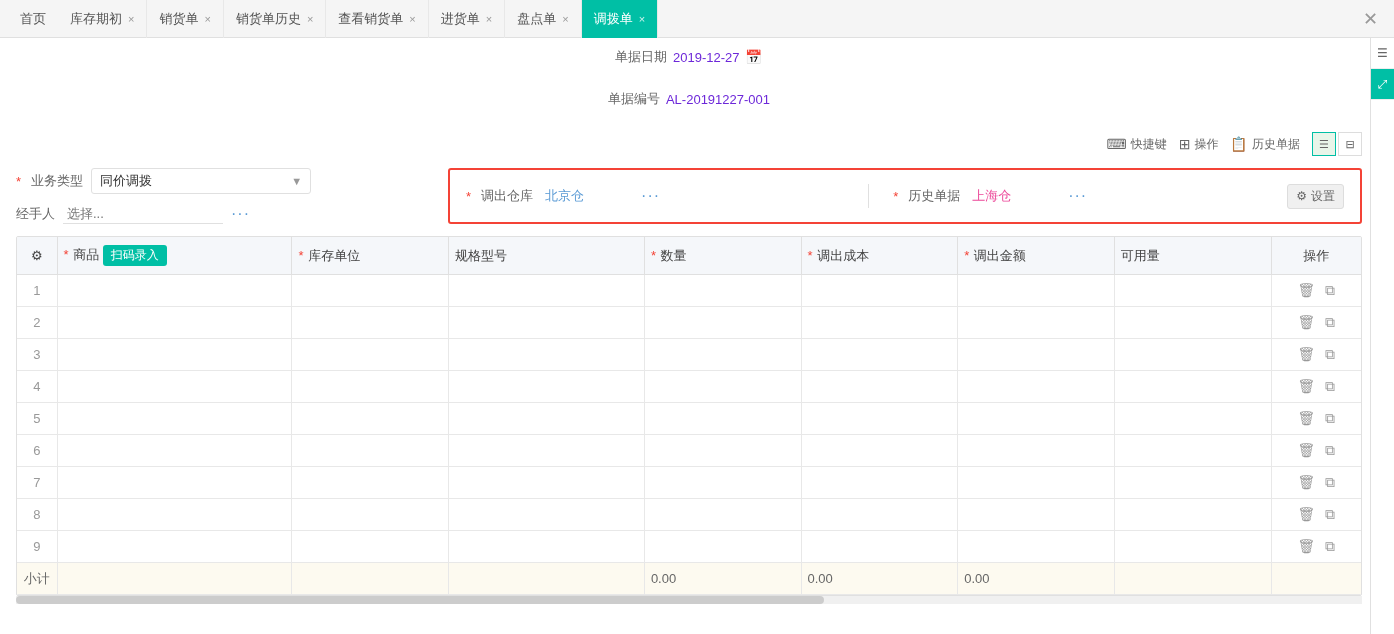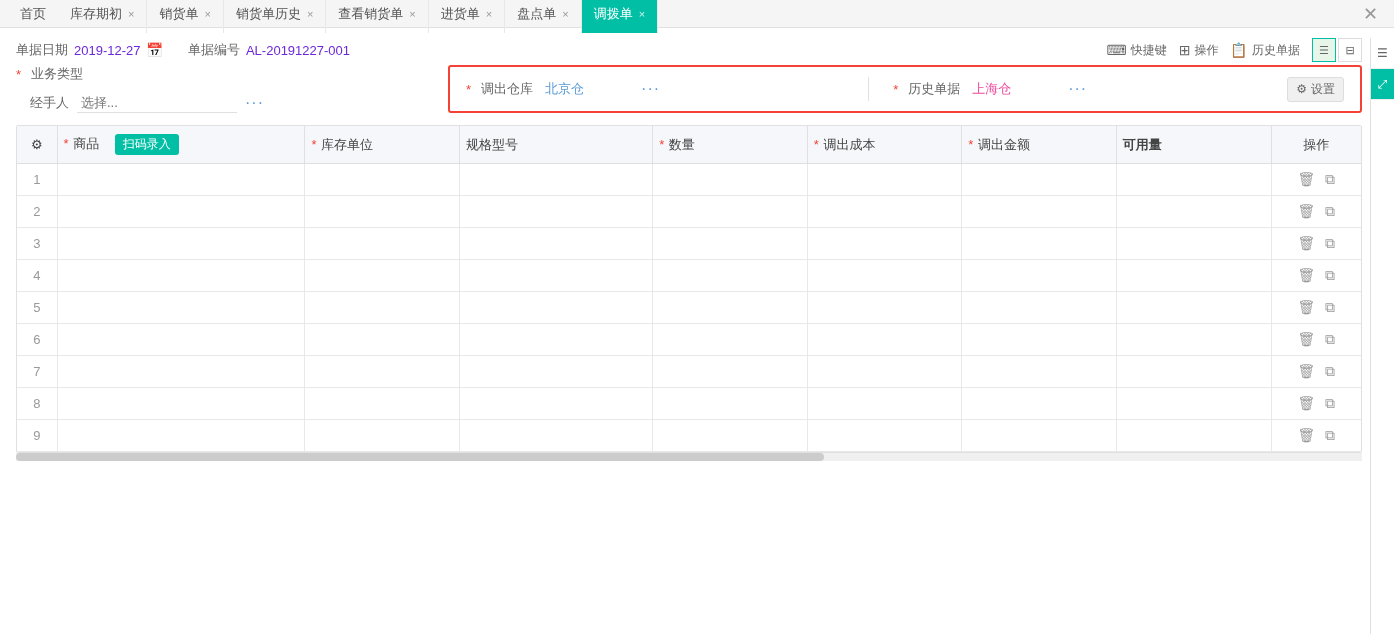--- a/index.html
+++ b/index.html
@@ -4,21 +4,21 @@
   <style>
     * { box-sizing: border-box; margin: 0; padding: 0; }
     body { font-family: 'Microsoft YaHei', Arial, sans-serif; font-size: 13px; color: #333; background: #fff; overflow: hidden; }
     
     
     .tab-bar {
       display: flex;
       align-items: center;
       background: #f5f5f5;
       border-bottom: 1px solid #e0e0e0;
-      height: 28px;
+      height: 38px;
       padding: 0 8px;
     }
     .tab-item {
       display: flex;
       align-items: center;
       padding: 0 12px;
       height: 38px;
       cursor: pointer;
       color: #555;
       font-size: 13px;
@@ -51,22 +51,24 @@
 
     
     .main-area {
       padding: 10px 16px;
       background: #fff;
     }
 
     
     .header-row {
       display: flex;
-      margin-bottom: 3px;
+      align-items: center;
+      margin-bottom: 12px;
       gap: 24px;
+      flex-direction: column;
     }
     .header-field {
       display: flex;
       align-items: center;
       gap: 6px;
       font-size: 13px;
     }
     .header-field .value {
       color: #6d28d9;
       font-weight: 500;
@@ -239,21 +241,21 @@
 
     
     .scan-btn {
       background: #00bfa5;
       color: #fff;
       border: none;
       border-radius: 3px;
       padding: 2px 8px;
       font-size: 12px;
       cursor: pointer;
-      margin-left: 12px;
+      margin-left: 0;
     }
 
     .th-required { color: #f44336; margin-right: 1px; }
 
     .action-icon {
       color: #999;
       cursor: pointer;
       font-size: 14px;
       margin: 0 3px;
     }
@@ -372,23 +374,27 @@
       </div>
     </div>
   </div>
 
   <div class="form-section">
 
     <div class="form-left">
       <div class="form-row">
         <span class="required-star">*</span>
         <span class="field-label">业务类型</span>
+        <div class="field-select" style="border:1px solid #e0e0e0; padding: 3px 8px; border-radius:3px; flex:1; max-width:220px; display:flex; justify-content:space-between;">
+          <span>同价调拨</span>
+          <span class="dropdown-arrow">▼</span>
+        </div>
       </div>
       <div class="form-row">
-        <span class="field-label" style="margin-left:14px;">经手人</span>
+        <span class="field-label" style="margin-left:0;">经手人</span>
         <input type="text" style="border-top: none; border-right: none; border-left: none; border-image: initial; border-bottom: 1px solid rgb(224, 224, 224); outline: none; padding: 2px 4px; width: 160px; color: rgb(153, 153, 153); font-size: 13px;" placeholder="选择...">
         <span class="more-btn">···</span>
       </div>
     </div>
 
     <div class="form-right-box">
       <div class="warehouse-field">
         <span class="required-star">*</span>
         <span class="field-label">调出仓库</span>
         <span class="field-value" style="color:#5b9bd5; margin-left:4px;">北京仓</span>
@@ -434,21 +440,21 @@
             <span>数量</span>
           </th>
           <th style="min-width:80px;">
             <span class="th-required">*</span>
             <span>调出成本</span>
           </th>
           <th style="min-width:80px;">
             <span class="th-required">*</span>
             <span>调出金额</span>
           </th>
-          <th style="min-width:80px;font-weight:bold;">
+          <th style="min-width:80px;">
             <span>可用量</span>
           </th>
           <th class="col-ops">
             <span>操作</span>
           </th>
         </tr>
       </thead>
       <tbody id="table-body">
       <tr>
         <td class="row-num">1</td>
@@ -569,20 +575,31 @@
         <td></td>
         <td></td>
         <td></td>
         <td></td>
         <td></td>
         <td class="col-ops">
           <span class="action-icon">🗑</span>
           <span class="action-icon">⧉</span>
         </td>
       </tr>
+          <tr class="subtotal-row">
+        <td class="row-num">小计</td>
+        <td></td>
+        <td></td>
+        <td></td>
+        <td>0.00</td>
+        <td>0.00</td>
+        <td>0.00</td>
+        <td></td>
+        <td class="col-ops"></td>
+      </tr>
         </tbody>
     </table>
   </div>
 
   <div class="scrollbar-area" style="margin-top:0;">
     <div class="scrollbar-thumb"></div>
   </div>
 
 </div>
 

